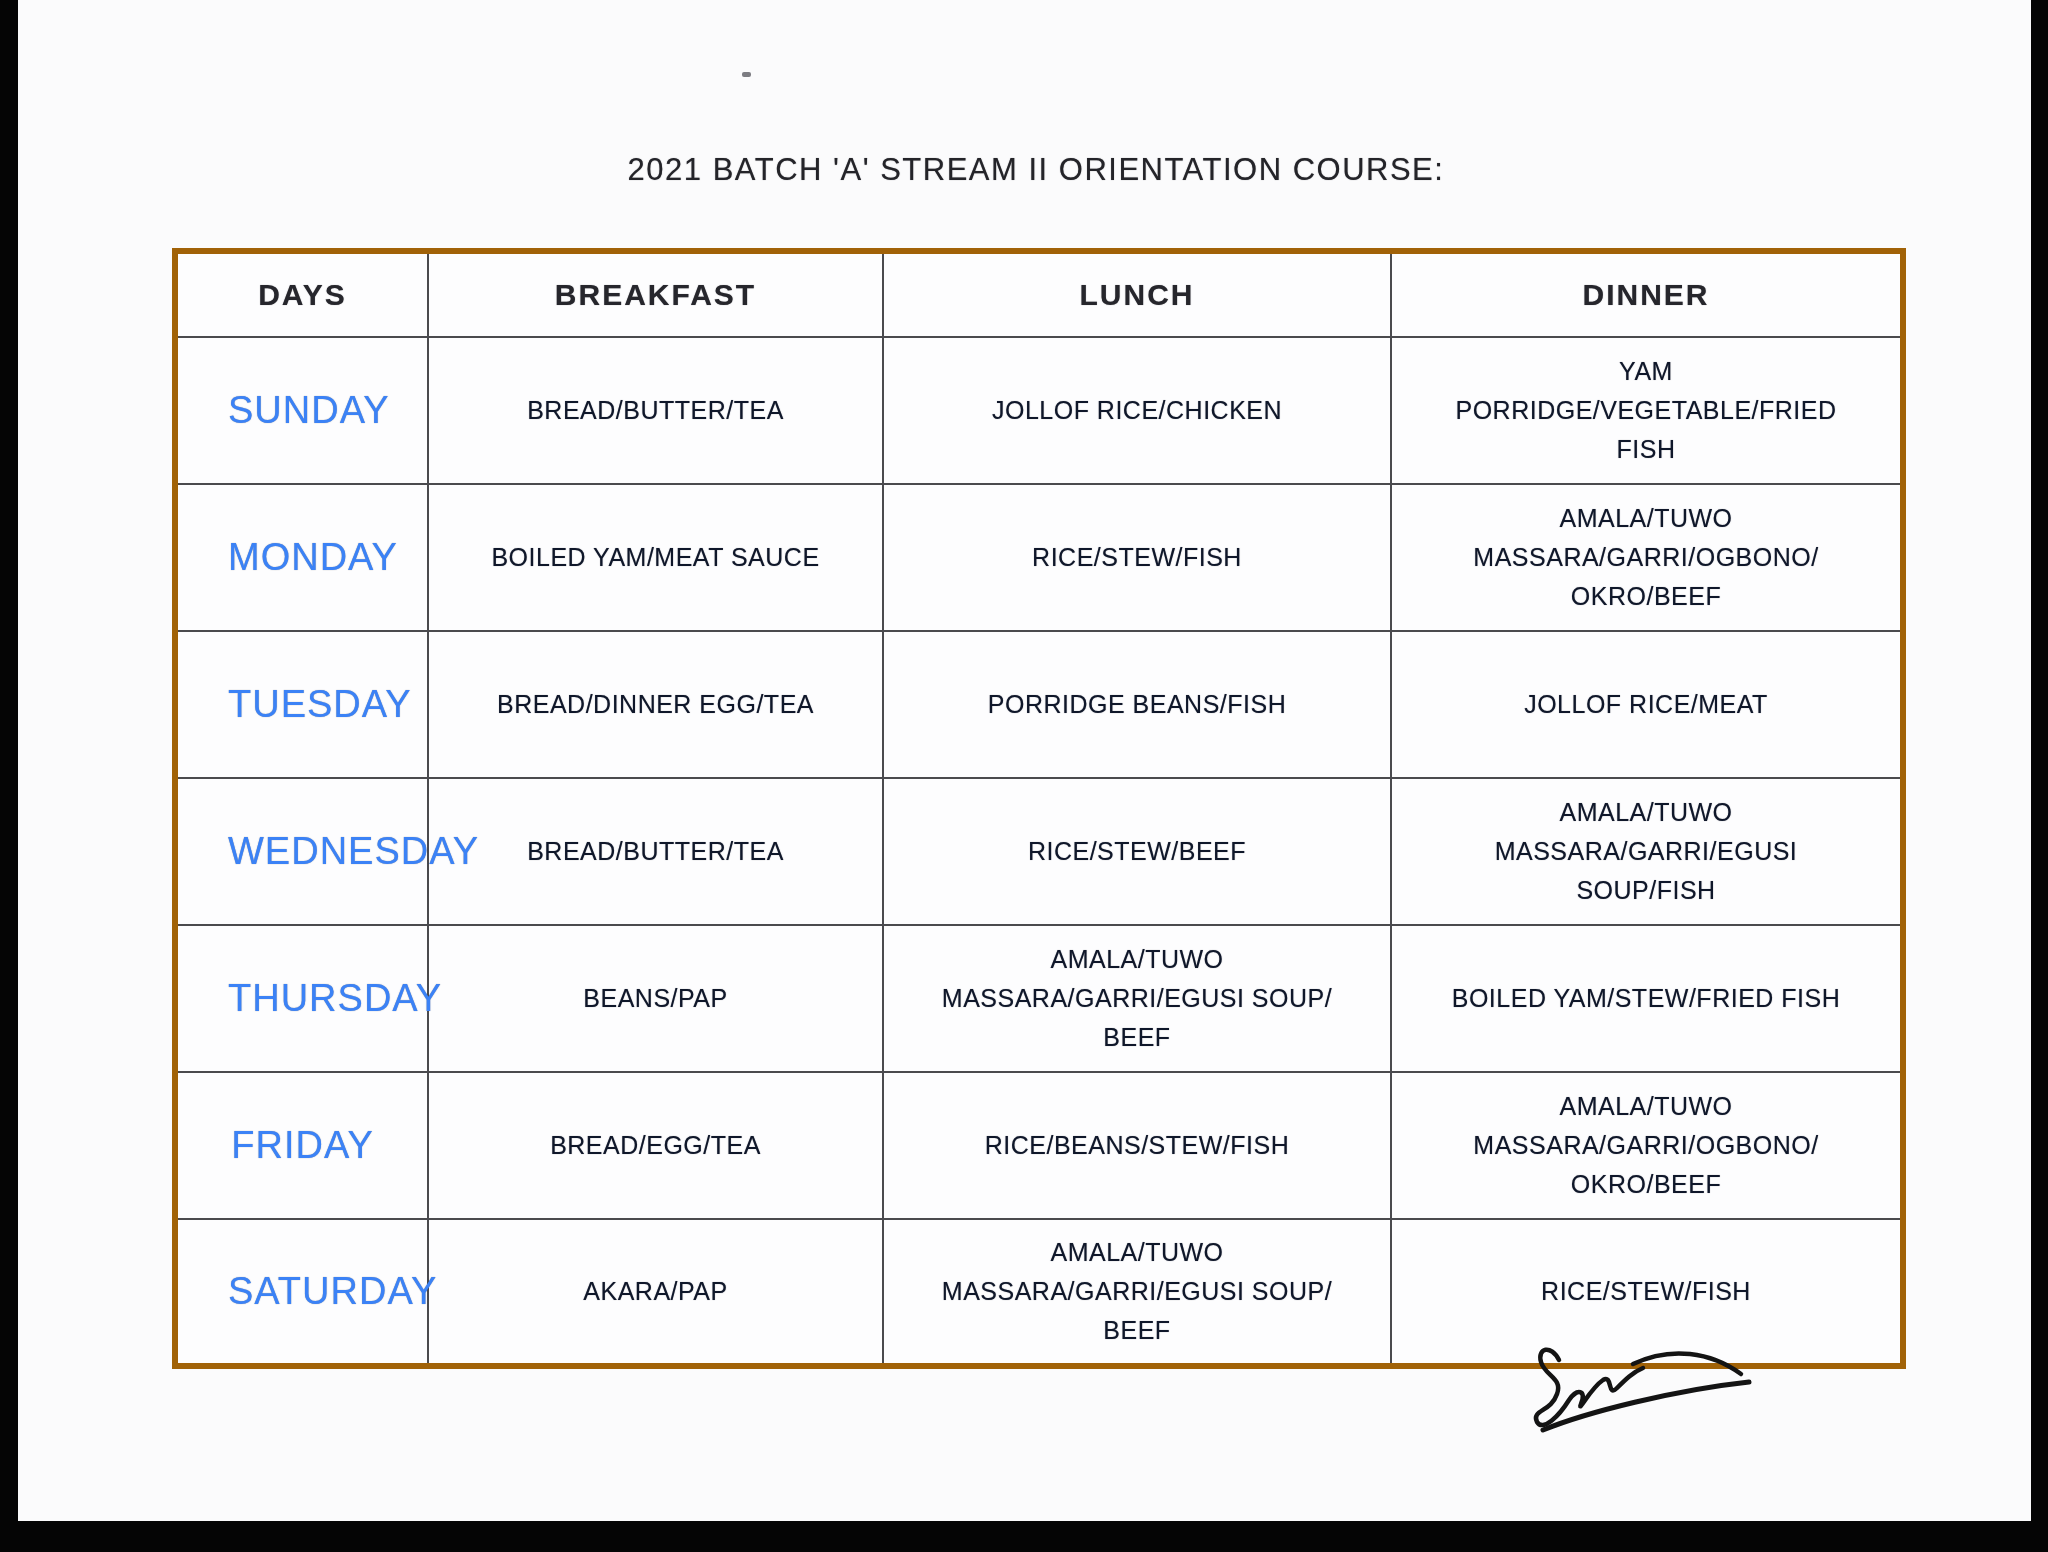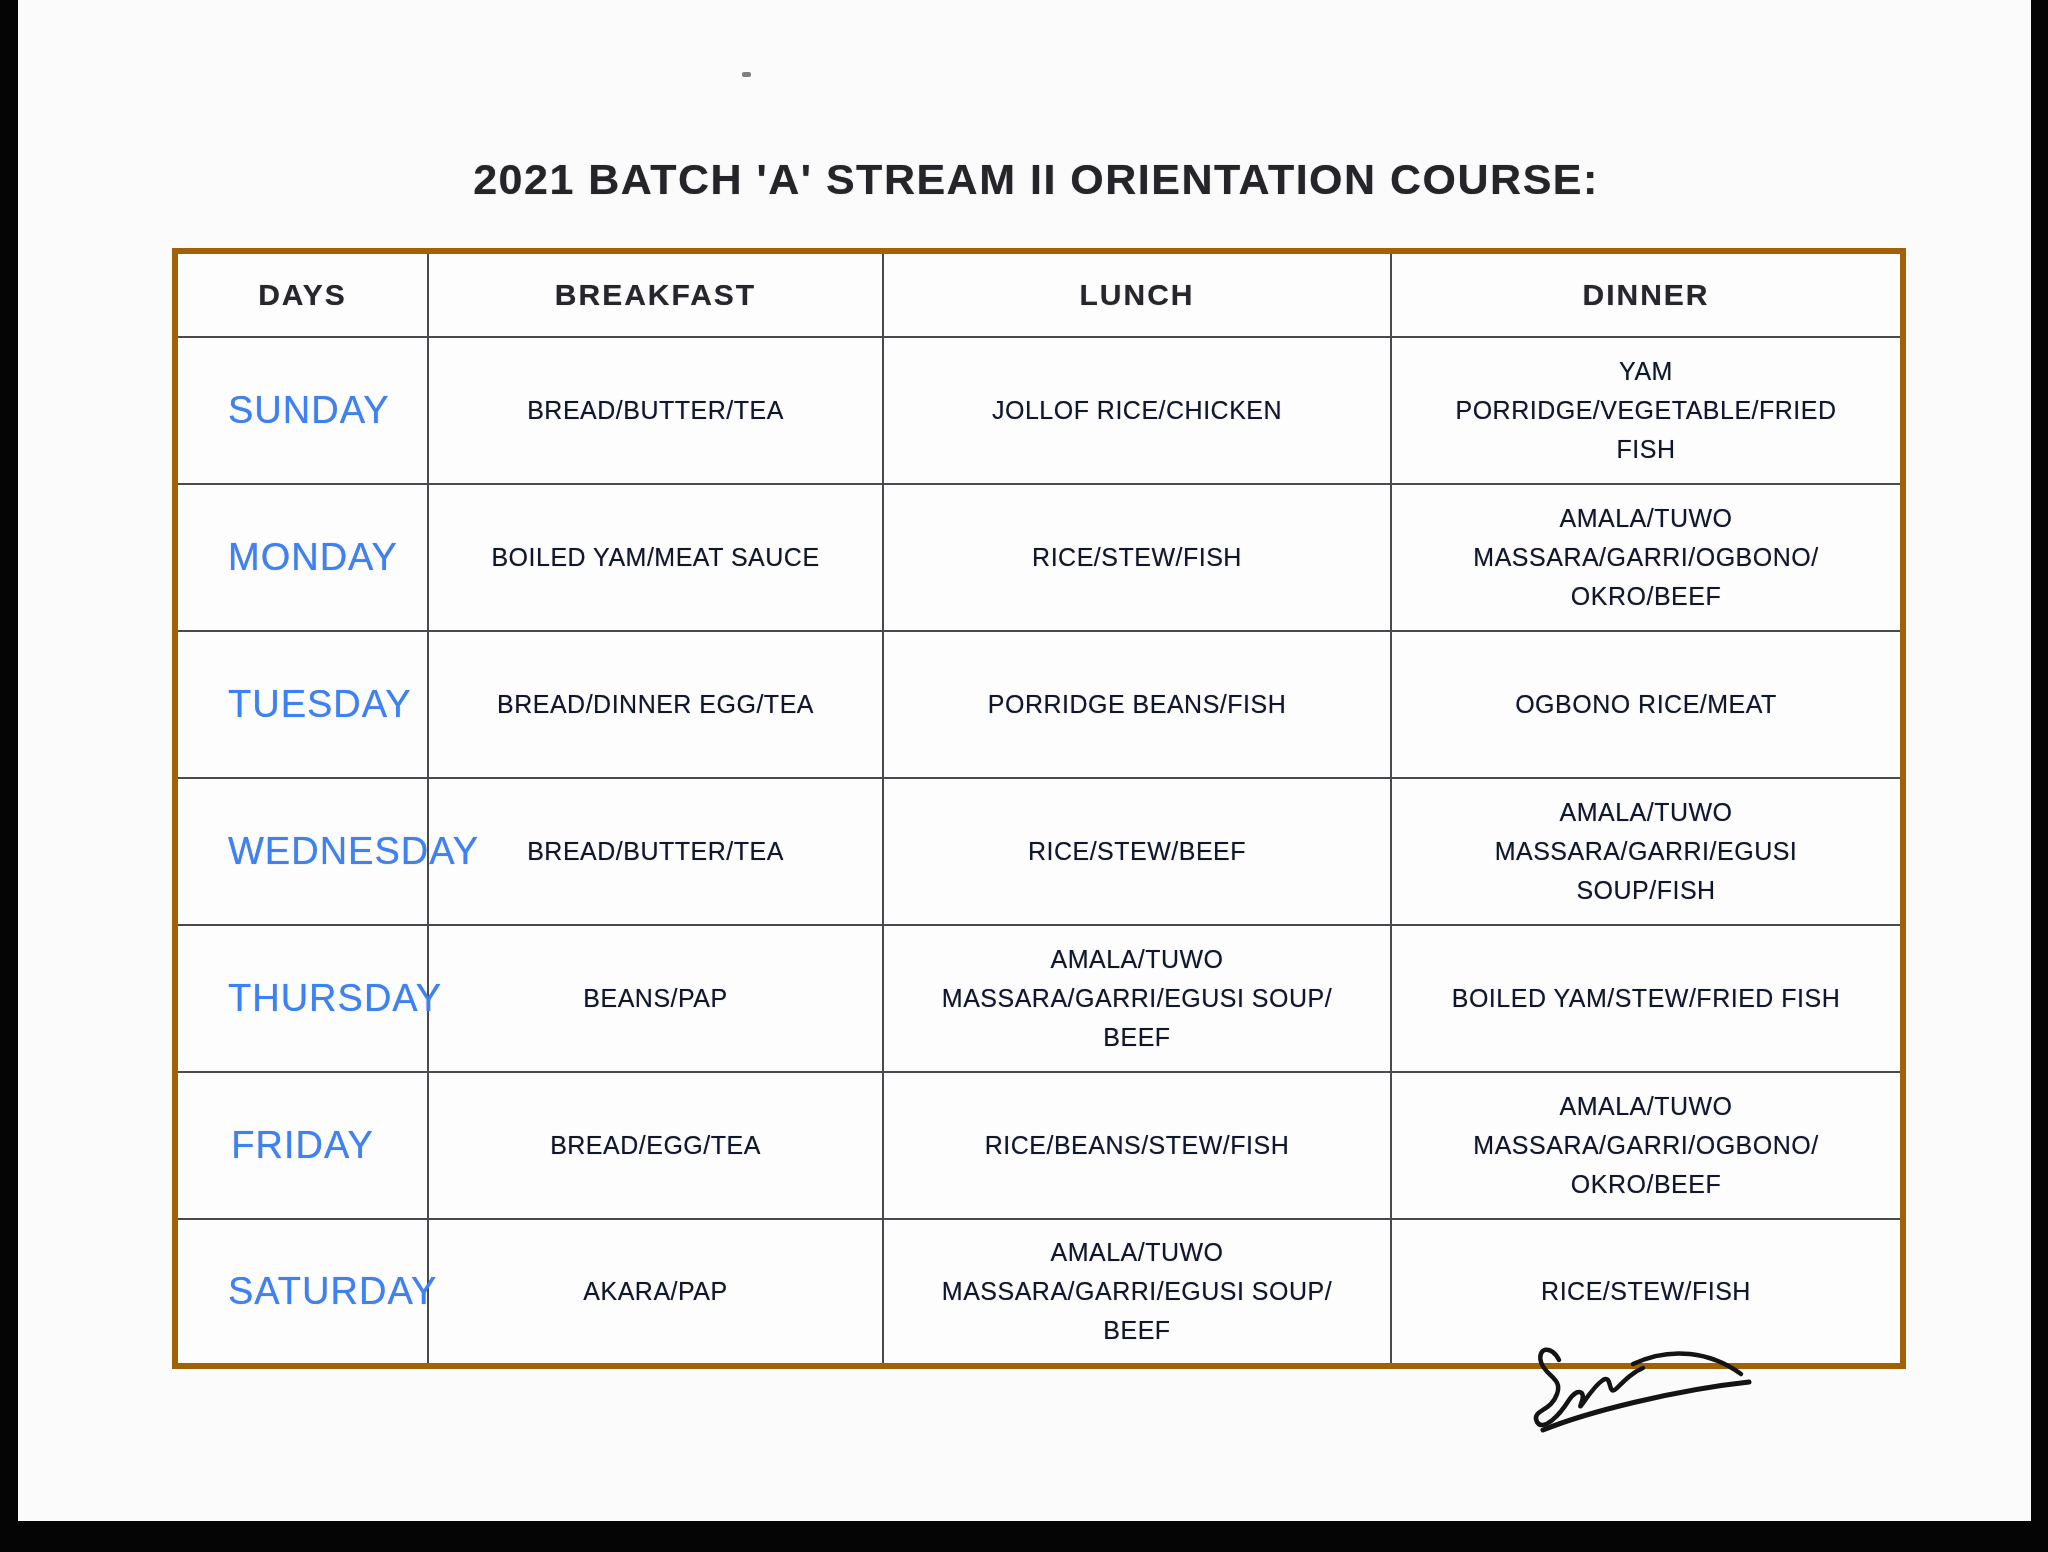--- a/index.html
+++ b/index.html
@@ -13,21 +13,21 @@
   .scan-bar.left{left:0;top:0;width:18px;height:1552px;}
   .scan-bar.right{right:0;top:0;width:17px;height:1552px;}
   .scan-bar.bottom{left:0;bottom:0;width:2048px;height:31px;}
   .scan-speck{position:absolute;left:742px;top:72px;width:9px;height:5px;background:#7d7d82;border-radius:2px;}
 
   .title-block{
     position:absolute;left:172px;top:148px;width:1728px;
     text-align:center;color:#242429;
   }
   .title-line{
-    font-size:43px;font-weight:700;letter-spacing:1.5px;line-height:1.45;
+    font-size:31px;font-weight:400;letter-spacing:1.5px;line-height:1.45;
     text-shadow:0 0 1px rgba(40,40,48,.55);
   }
 
   table.menu{
     position:absolute;left:172px;top:248px;width:1728px;
     border-collapse:collapse;table-layout:fixed;
     background:#fdfdfe;
     border:6px solid #a16207;
   }
   table.menu td,table.menu th{
@@ -88,21 +88,21 @@
   <tr class="menu-row">
     <td class="day-cell">MONDAY</td>
     <td class="meal-cell">BOILED YAM/MEAT SAUCE</td>
     <td class="meal-cell">RICE/STEW/FISH</td>
     <td class="meal-cell">AMALA/TUWO MASSARA/GARRI/OGBONO/ OKRO/BEEF</td>
   </tr>
   <tr class="menu-row">
     <td class="day-cell">TUESDAY</td>
     <td class="meal-cell">BREAD/DINNER EGG/TEA</td>
     <td class="meal-cell">PORRIDGE BEANS/FISH</td>
-    <td class="meal-cell">OGBONO RICE/MEAT</td>
+    <td class="meal-cell">JOLLOF RICE/MEAT</td>
   </tr>
   <tr class="menu-row">
     <td class="day-cell">WEDNESDAY</td>
     <td class="meal-cell">BREAD/BUTTER/TEA</td>
     <td class="meal-cell">RICE/STEW/BEEF</td>
     <td class="meal-cell">AMALA/TUWO MASSARA/GARRI/EGUSI SOUP/FISH</td>
   </tr>
   <tr class="menu-row">
     <td class="day-cell">THURSDAY</td>
     <td class="meal-cell">BEANS/PAP</td>

